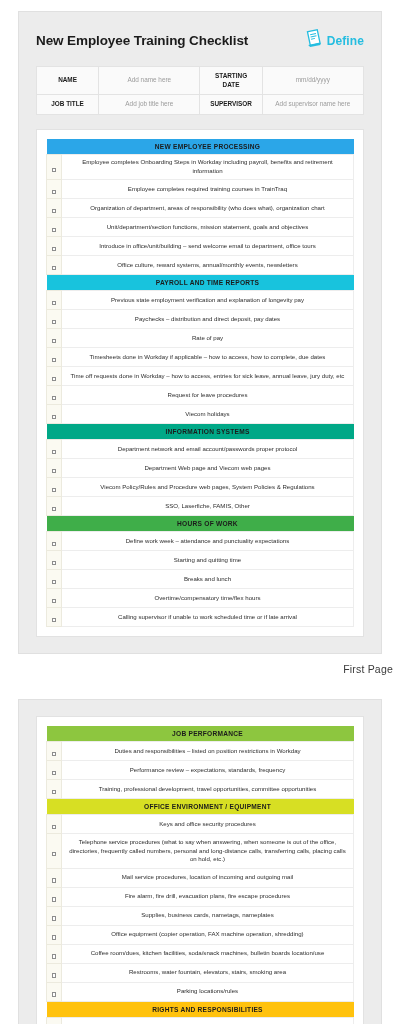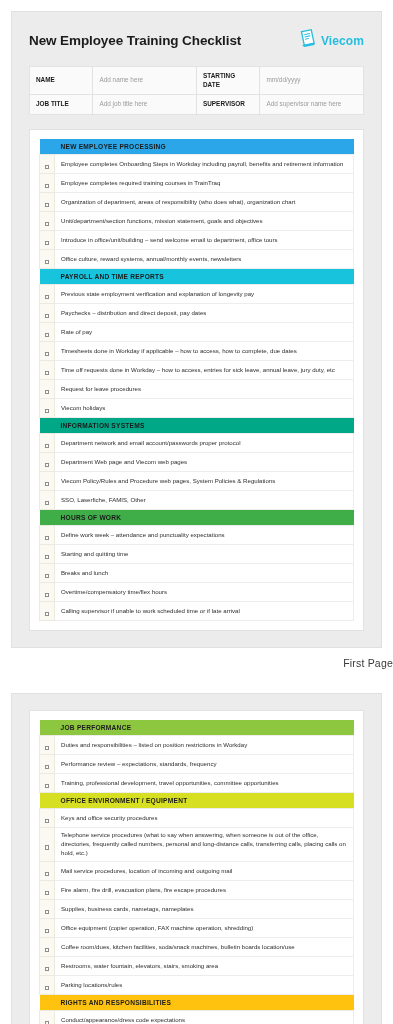--- a/index.html
+++ b/index.html
@@ -12,24 +12,25 @@
   }
 
   .viewport {
     width: 393px;
     background: #ffffff;
     padding: 0;
   }
 
   
   .sheet {
-    margin: 11px 11px 0 11px;
+    margin: 11px 11px 0 18px;
     background: #ececec;
     border: 1px solid #e0e0e0;
     padding: 0;
+    text-align: center;
   }
 
   .page-caption {
     text-align: right;
     font-size: 10.5px;
     color: #3a3a3a;
     padding: 9px 0 13px 0;
     letter-spacing: .2px;
   }
 
@@ -146,21 +147,21 @@
           <svg width="17" height="19" viewBox="0 0 34 38">
             <g transform="rotate(-12 17 19)">
               <path d="M6 3 L26 3 L26 31 L6 31 Z" fill="#ffffff" stroke="#25BDE0" stroke-width="2.6"></path>
               <rect x="10" y="9" width="12" height="1.9" fill="#25BDE0"></rect>
               <rect x="10" y="13.5" width="12" height="1.9" fill="#25BDE0"></rect>
               <rect x="10" y="18" width="8" height="1.9" fill="#25BDE0"></rect>
               <path d="M2 29 L26 29 L26 34 L5 34 Z" fill="#25BDE0"></path>
             </g>
           </svg>
         </span>
-        <span class="brand-name">Viecom</span>
+        <span class="brand-name">Define</span>
       </div>
     </div>
 
     <div class="info-wrap">
       <table class="info-table">
         <tbody>
           <tr>
             <td class="info-lbl">NAME</td>
             <td class="info-val">Add name here</td>
             <td class="info-lbl">STARTING DATE</td>

